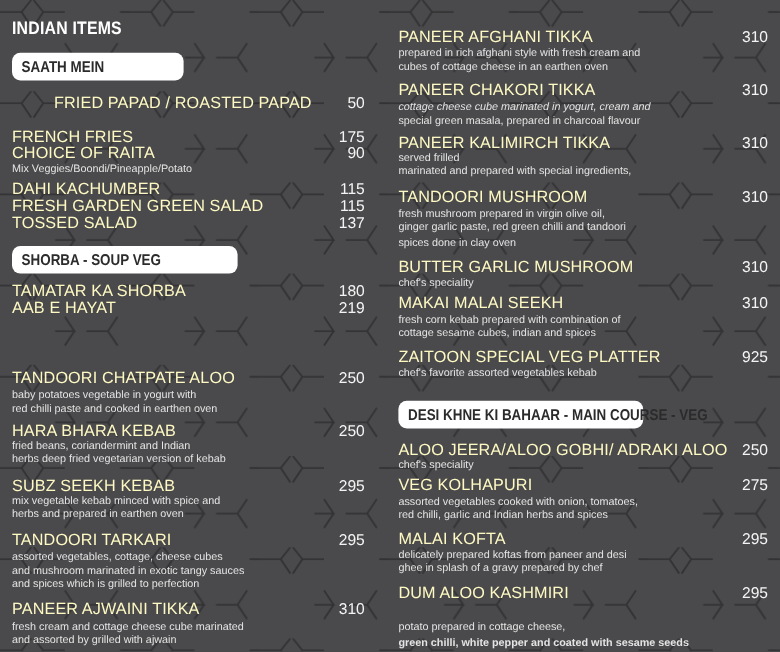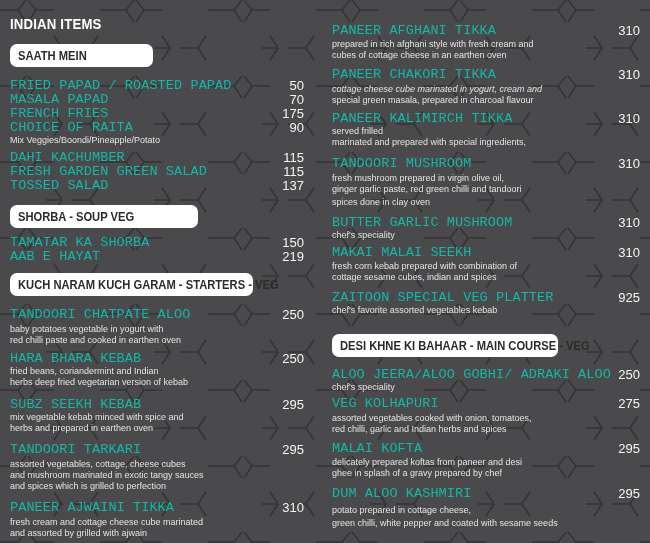--- a/index.html
+++ b/index.html
@@ -20,22 +20,22 @@
   }
   .section-header {
     position: absolute; background: #fff; color: #2b2b2b;
     border-radius: 7px; font-weight: bold; font-size: 13px;
     padding: 0 8px; height: 23px; line-height: 23px;
     box-sizing: border-box; white-space: nowrap;
   }
   .section-header span { display: inline-block; transform: scaleX(0.86); transform-origin: left; }
   .item { position: absolute; left: 0; right: 0; }
   .item-name {
-    font-size: 13px; line-height: 14px; white-space: nowrap; color: #14b8a6;
-    text-transform: uppercase; letter-spacing: 0.1px; font-family: Liberation Mono, monospace;
+    font-size: 13px; line-height: 14px; white-space: nowrap; color: #fef9c3;
+    text-transform: uppercase; letter-spacing: 0.1px;
   }
   .item-name.big { font-size: 13.5px; }
   .item-price {
     position: absolute; right: 0; top: 0; font-size: 13px; line-height: 14px; color: #f4f4f4;
   }
   .item-desc {
     font-size: 9px; line-height: 11px; color: #e4e4e4; white-space: nowrap;
   }
 </style>
 </head>
@@ -58,27 +58,23 @@
   <rect width="650" height="543" fill="url(#hex)"></rect>
 </svg>
 
 <div class="page-title">INDIAN ITEMS</div>
 
 <div class="col col-left" style="height:543px;">
   <div class="section-header" style="left:0; top:44px; width:143px;">
     <span>SAATH MEIN</span>
   </div>
 
-  <div class="item" style="top:79px;">
+  <div class="item" style="top:79px;margin-left:35px;">
     <div class="item-name big">FRIED PAPAD / ROASTED PAPAD</div>
     <div class="item-price" style="right:6px;">50</div>
-  </div>
-  <div class="item" style="top:93px;">
-    <div class="item-name big">MASALA PAPAD</div>
-    <div class="item-price" style="right:6px;">70</div>
   </div>
   <div class="item" style="top:107px;">
     <div class="item-name big">FRENCH FRIES</div>
     <div class="item-price" style="right:6px;">175</div>
   </div>
   <div class="item" style="top:121px;">
     <div class="item-name big">CHOICE OF RAITA</div>
     <div class="item-price" style="right:6px;">90</div>
     <div class="item-desc">Mix Veggies/Boondi/Pineapple/Potato</div>
   </div>
@@ -93,30 +89,27 @@
   <div class="item" style="top:179px;">
     <div class="item-name big">TOSSED SALAD</div>
     <div class="item-price" style="right:6px;">137</div>
   </div>
 
   <div class="section-header" style="left:0; top:205px; width:188px;">
     <span>SHORBA - SOUP VEG</span>
   </div>
   <div class="item" style="top:236px;">
     <div class="item-name big">TAMATAR KA SHORBA</div>
-    <div class="item-price" style="right:6px;">150</div>
+    <div class="item-price" style="right:6px;">180</div>
   </div>
   <div class="item" style="top:250px;">
     <div class="item-name big">AAB E HAYAT</div>
     <div class="item-price" style="right:6px;">219</div>
   </div>
 
-  <div class="section-header" style="left:0; top:273px; width:243px;">
-    <span>KUCH NARAM KUCH GARAM - STARTERS - VEG</span>
-  </div>
 
   <div class="item" style="top:308px;">
     <div class="item-name big">TANDOORI CHATPATE ALOO</div>
     <div class="item-price" style="right:6px;">250</div>
     <div class="item-desc" style="margin-top:2px;">baby potatoes vegetable in yogurt with</div>
     <div class="item-desc">red chilli paste and cooked in earthen oven</div>
   </div>
   <div class="item" style="top:352px;">
     <div class="item-name big">HARA BHARA KEBAB</div>
     <div class="item-price" style="right:6px;">250</div>
@@ -180,21 +173,21 @@
     <div class="item-price">310</div>
     <div class="item-desc" style="margin-top:1px;">fresh corn kebab prepared with combination of</div>
     <div class="item-desc">cottage sesame cubes, indian and spices</div>
   </div>
   <div class="item" style="top:291px;">
     <div class="item-name big">ZAITOON SPECIAL VEG PLATTER</div>
     <div class="item-price">925</div>
     <div class="item-desc">chef's favorite assorted vegetables kebab</div>
   </div>
 
-  <div class="section-header" style="left:0; top:334px; width:226px;">
+  <div class="section-header" style="left:0; top:334px; width:204px;">
     <span>DESI KHNE KI BAHAAR - MAIN COURSE - VEG</span>
   </div>
 
   <div class="item" style="top:368px;">
     <div class="item-name big">ALOO JEERA/ALOO GOBHI/ ADRAKI ALOO</div>
     <div class="item-price">250</div>
     <div class="item-desc">chef's speciality</div>
   </div>
   <div class="item" style="top:397px;">
     <div class="item-name big">VEG KOLHAPURI</div>
@@ -204,16 +197,16 @@
   </div>
   <div class="item" style="top:442px;">
     <div class="item-name big">MALAI KOFTA</div>
     <div class="item-price">295</div>
     <div class="item-desc" style="margin-top:1px;">delicately prepared koftas from paneer and desi</div>
     <div class="item-desc">ghee in splash of a gravy prepared by chef</div>
   </div>
   <div class="item" style="top:487px;">
     <div class="item-name big">DUM ALOO KASHMIRI</div>
     <div class="item-price">295</div>
-    <div class="item-desc" style="margin-top:4px;">potato prepared in cottage cheese,</div>
-    <div class="item-desc" style="margin-top:2px;">green chilli, white pepper and coated with sesame seeds</div>
+    <div class="item-desc" style="margin-top:16px;">potato prepared in cottage cheese,</div>
+    <div class="item-desc" style="margin-top:2px;font-weight:bold;">green chilli, white pepper and coated with sesame seeds</div>
   </div>
 </div>
 
 </body></html>

